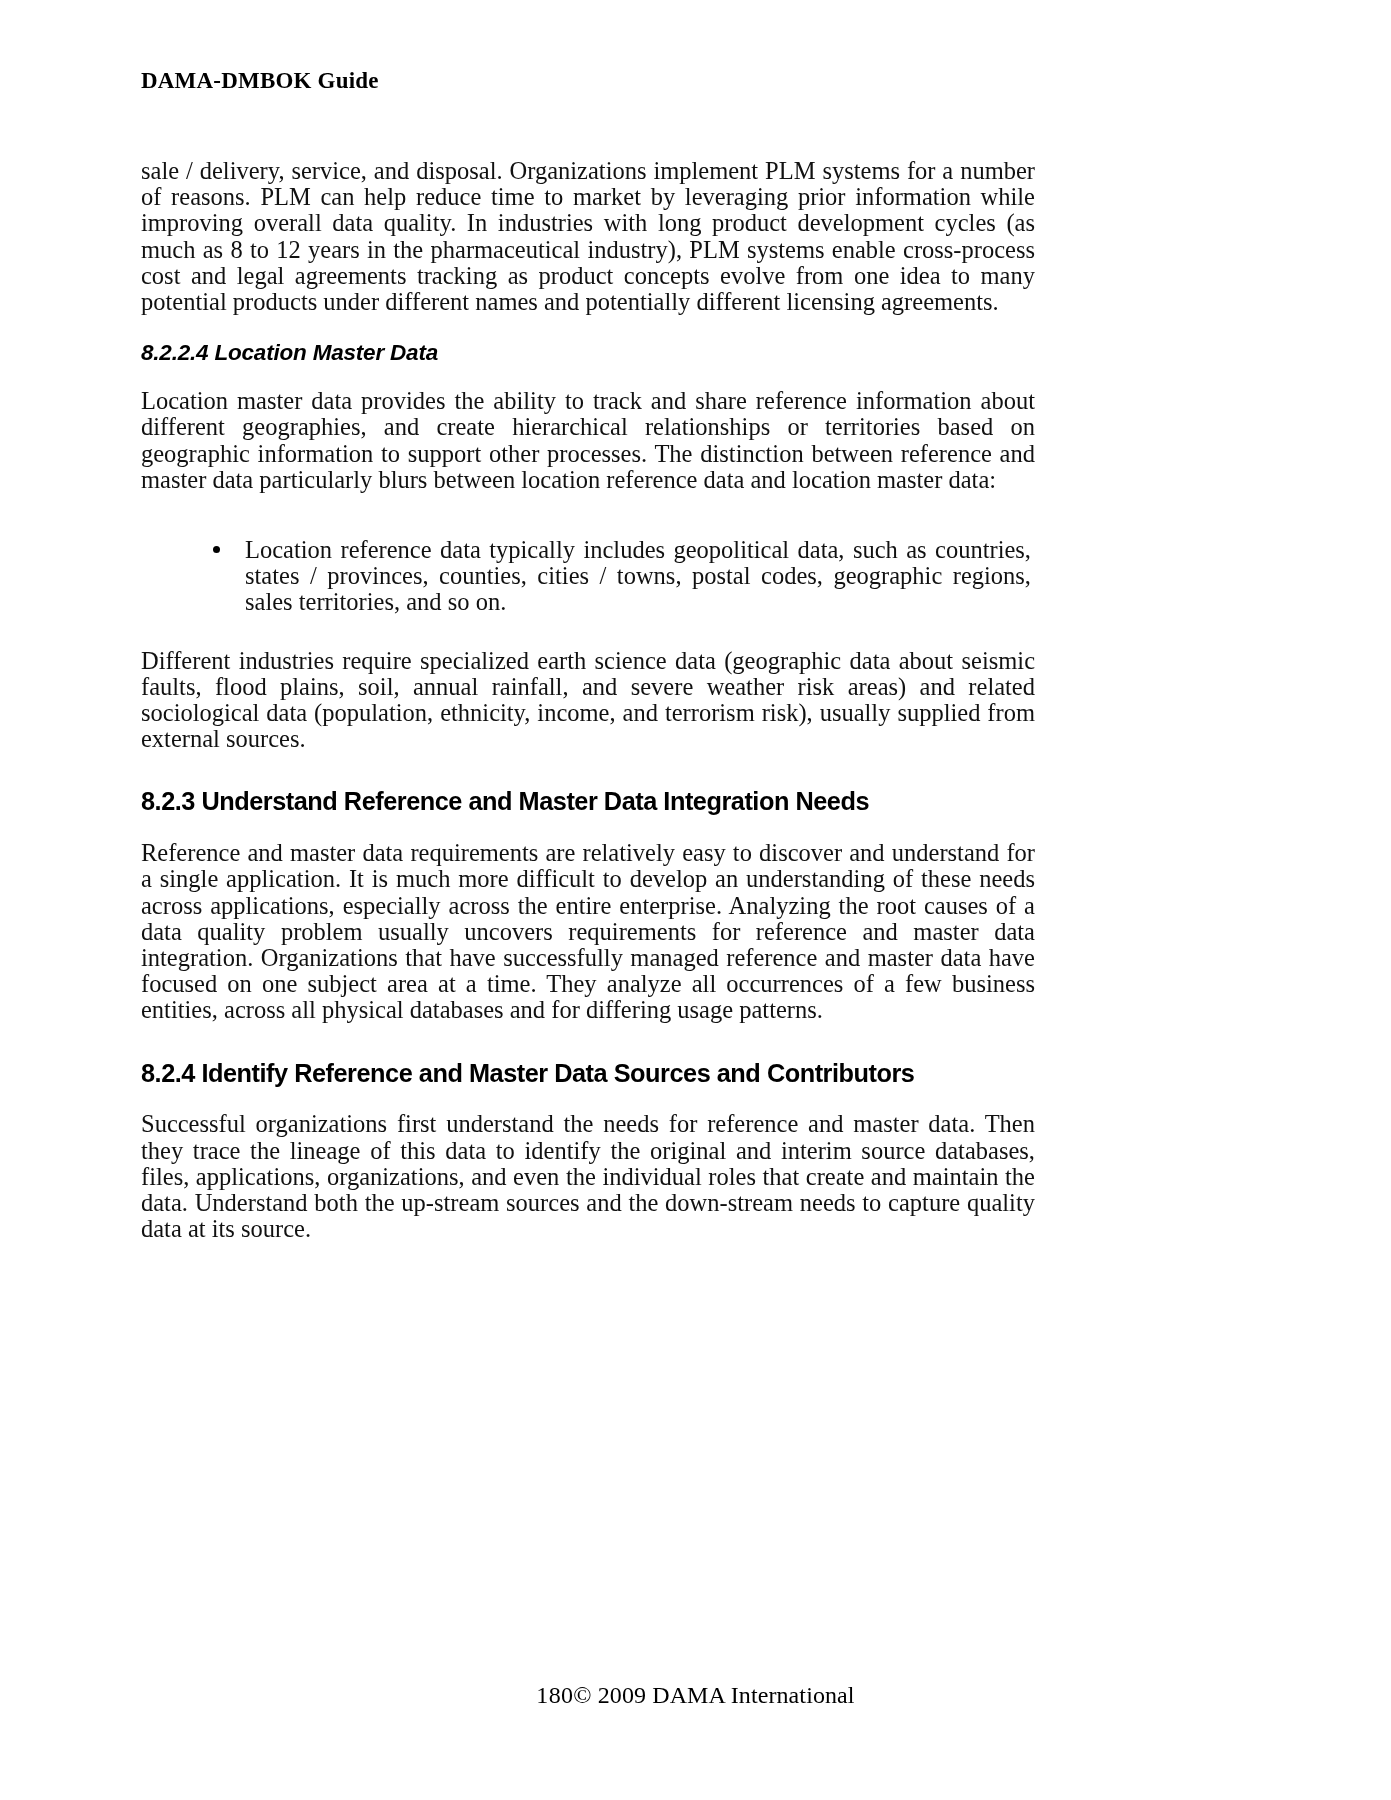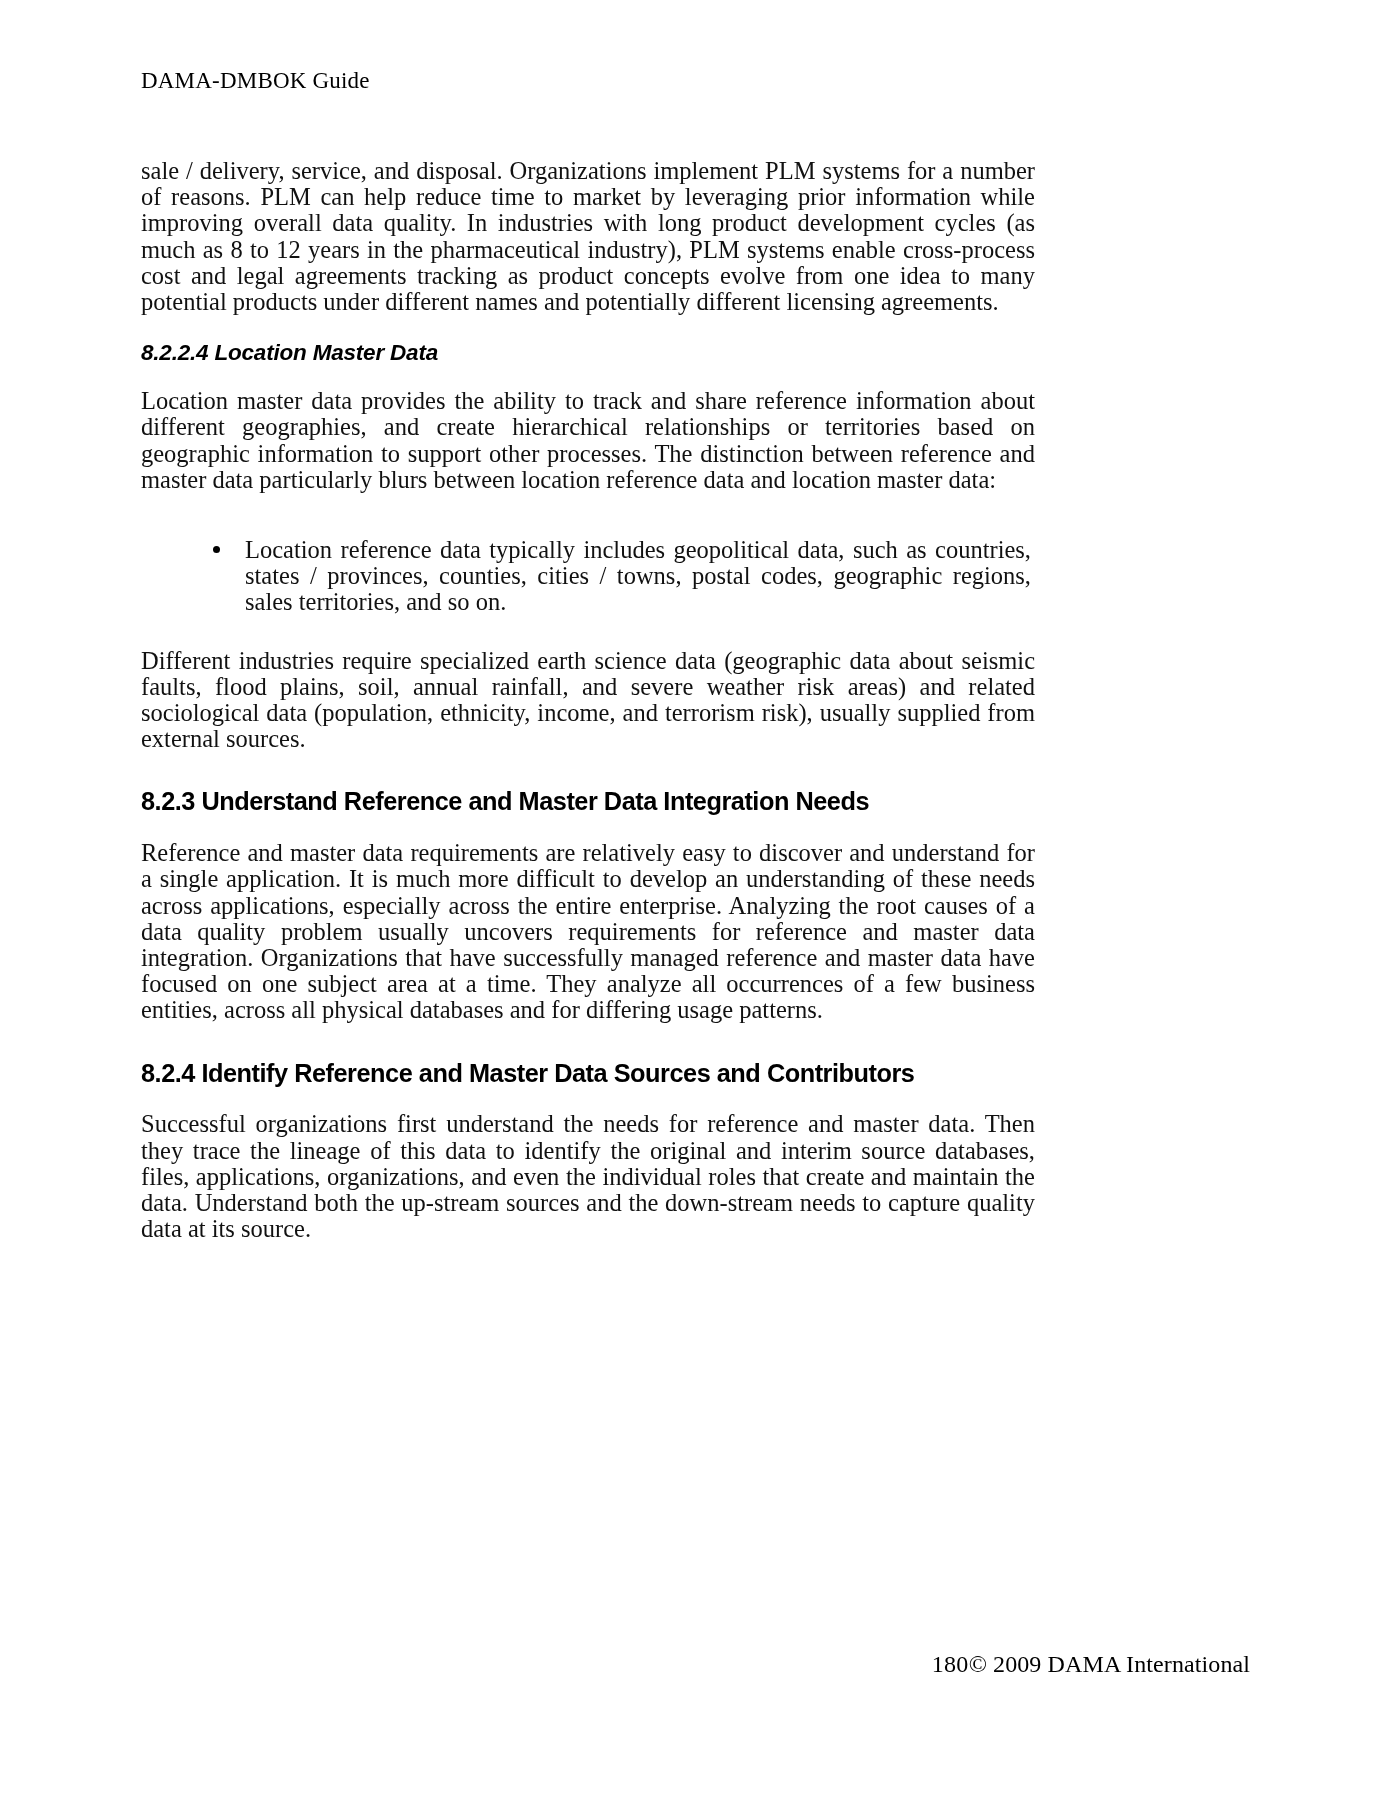--- a/index.html
+++ b/index.html
@@ -29,21 +29,21 @@
   }
 
   
   .running-header {
     position: absolute;
     top: 68px;
     left: 0;
     width: 100%;
     font-family: "Liberation Serif", "DejaVu Serif", serif;
     font-size: 23px;
-    font-weight: 400;
+    font-weight: 700;
     letter-spacing: 0.2px;
     color: #000;
     line-height: 1.1;
   }
 
   
   .flow {
     position: absolute;
     top: 158px;
     left: 0;
@@ -120,28 +120,28 @@
   .pre-list-gap { height: 6px; }
   .post-list-gap { height: 10px; }
 
   
   .footer {
     position: absolute;
     left: 141px;
     right: 141px;
     top: 1651px;
     display: flex;
-    justify-content: flex-end;
+    justify-content: center;
     align-items: baseline;
     font-family: "Liberation Serif", "DejaVu Serif", serif;
     font-size: 24px;
     color: #000;
   }
   .footer .page-number { letter-spacing: 0.3px; }
-  .footer .copyright { letter-spacing: 0.1px; }
+  .footer .copyright { letter-spacing: 0.1px; margin-top: 31px; }
 </style>
 </head>
 <body>
 
 <div class="page">
 
   <div class="content">
 
     <div class="running-header">DAMA-DMBOK Guide</div>
 

